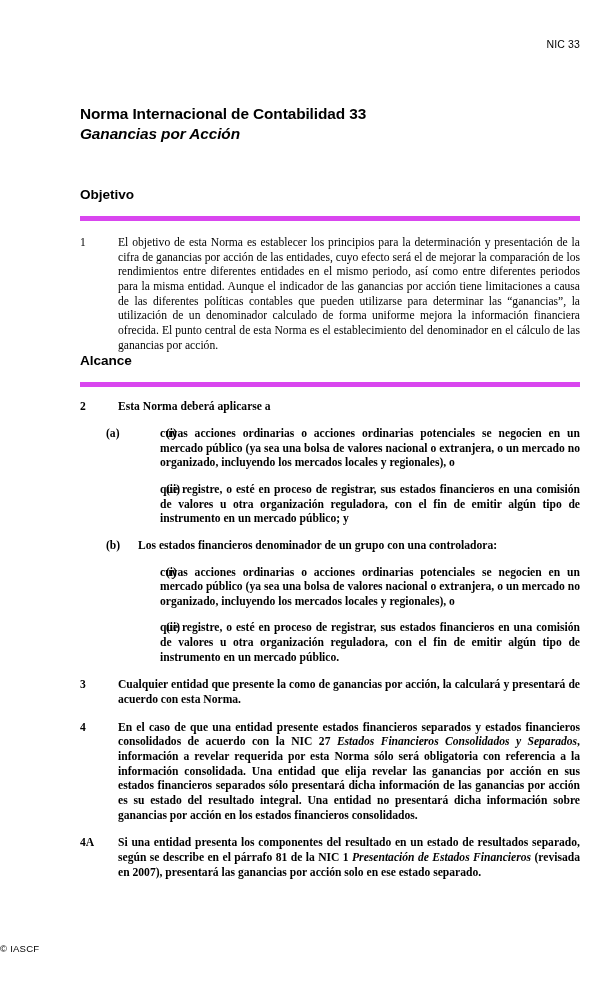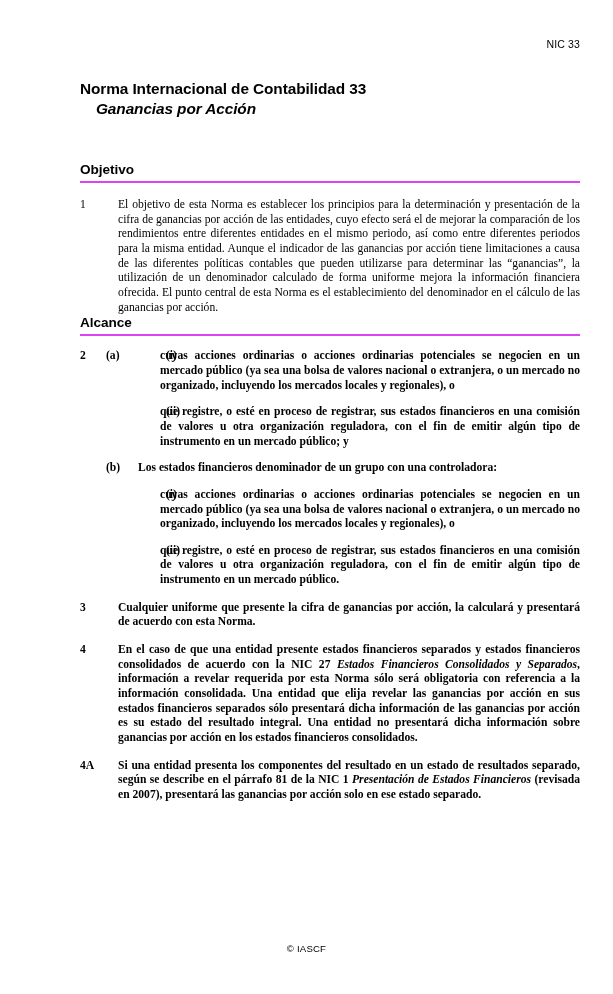--- a/index.html
+++ b/index.html
@@ -33,52 +33,52 @@
     font-family: "Liberation Sans", sans-serif;
     font-size: 10.5px;
     font-weight: 400;
     letter-spacing: 0.15px;
     color: #000;
   }
 
   
   .content {
     position: absolute;
-    top: 79px;
+    top: 104px;
     left: 80px;
     width: 500px;
   }
 
   
   .doc-title {
     font-family: "Liberation Sans", sans-serif;
     font-weight: bold;
     font-size: 15.4px;
     line-height: 20px;
     letter-spacing: -0.1px;
     margin: 0;
   }
   .doc-subtitle {
     font-family: "Liberation Sans", sans-serif;
     font-weight: bold;
     font-style: italic;
     font-size: 15.4px;
     line-height: 20px;
     letter-spacing: -0.1px;
-    margin: 0 0 0 16px;
+    margin: 0 0 0 0;
   }
 
   
   .section-heading {
     font-family: "Liberation Sans", sans-serif;
     font-weight: bold;
     font-size: 13.6px;
     letter-spacing: -0.05px;
-    padding-bottom: 4px;
-    border-bottom: 2px solid #d946ef;
+    padding-bottom: 14px;
+    border-bottom: 5px solid #d946ef;
     margin: 0;
   }
   .sec-objetivo { margin-top: 43px; }
   .sec-alcance  { }
 
   
   .para {
     position: relative;
     display: block;
     font-size: 11.6px;
@@ -121,21 +121,20 @@
 
   
   .first-para { margin-top: 15px; }
 
   
   .footer {
     position: absolute;
     bottom: 40px;
     left: 0;
     width: 613px;
-    text-align: center;
     font-family: "Liberation Sans", sans-serif;
     font-size: 9.6px;
     letter-spacing: 0.2px;
   }
 </style>
 </head>
 <body>
 
 <div class="page">
 
@@ -150,20 +149,21 @@
 
     <div class="para lvl0 regular first-para">
       <span class="marker">1</span>
       <span class="body">El objetivo de esta Norma es establecer los principios para la determinación y presentación de la cifra de ganancias por acción de las entidades, cuyo efecto será el de mejorar la comparación de los rendimientos entre diferentes entidades en el mismo periodo, así como entre diferentes periodos para la misma entidad. Aunque el indicador de las ganancias por acción tiene limitaciones a causa de las diferentes políticas contables que pueden utilizarse para determinar las “ganancias”, la utilización de un denominador calculado de forma uniforme mejora la información financiera ofrecida. El punto central de esta Norma es el establecimiento del denominador en el cálculo de las ganancias por acción.</span>
     </div>
 
     <h3 class="section-heading sec-alcance">Alcance</h3>
 
     <div class="para lvl0 bold">
       <span class="marker">2</span>
+      <span class="body">Esta Norma deberá aplicarse a</span>
     </div>
 
     <div class="para lvl1 bold">
       <span class="marker">(a)</span>
     </div>
 
     <div class="para lvl2 bold">
       <span class="marker">(i)</span>
       <span class="body">cuyas acciones ordinarias o acciones ordinarias potenciales se negocien en un mercado público (ya sea una bolsa de valores nacional o extranjera, o un mercado no organizado, incluyendo los mercados locales y regionales), o</span>
     </div>
@@ -183,21 +183,21 @@
       <span class="body">cuyas acciones ordinarias o acciones ordinarias potenciales se negocien en un mercado público (ya sea una bolsa de valores nacional o extranjera, o un mercado no organizado, incluyendo los mercados locales y regionales), o</span>
     </div>
 
     <div class="para lvl2 bold">
       <span class="marker">(ii)</span>
       <span class="body">que registre, o esté en proceso de registrar, sus estados financieros en una comisión de valores u otra organización reguladora, con el fin de emitir algún tipo de instrumento en un mercado público.</span>
     </div>
 
     <div class="para lvl0 bold">
       <span class="marker">3</span>
-      <span class="body">Cualquier uniforme que presente la cifra de ganancias por acción, la calculará y presentará de acuerdo con esta Norma.</span>
+      <span class="body">Cualquier entidad que presente la como de ganancias por acción, la calculará y presentará de acuerdo con esta Norma.</span>
     </div>
 
     <div class="para lvl0 bold">
       <span class="marker">4</span>
       <span class="body"><span>En el caso de que una entidad presente estados financieros separados y estados financieros consolidados de acuerdo con la NIC 27 </span><span class="ital">Estados Financieros Consolidados y Separados</span><span>, información a revelar requerida por esta Norma sólo será obligatoria con referencia a la información consolidada. Una entidad que elija revelar las ganancias por acción en sus estados financieros separados sólo presentará dicha información de las ganancias por acción es su estado del resultado integral. Una entidad no presentará dicha información sobre ganancias por acción en los estados financieros consolidados.</span></span>
     </div>
 
     <div class="para lvl0 bold">
       <span class="marker">4A</span>
       <span class="body"><span>Si una entidad presenta los componentes del resultado en un estado de resultados separado, según se describe en el párrafo 81 de la NIC 1 </span><span class="ital">Presentación de Estados Financieros</span><span> (revisada en 2007), presentará las ganancias por acción solo en ese estado separado.</span></span>

